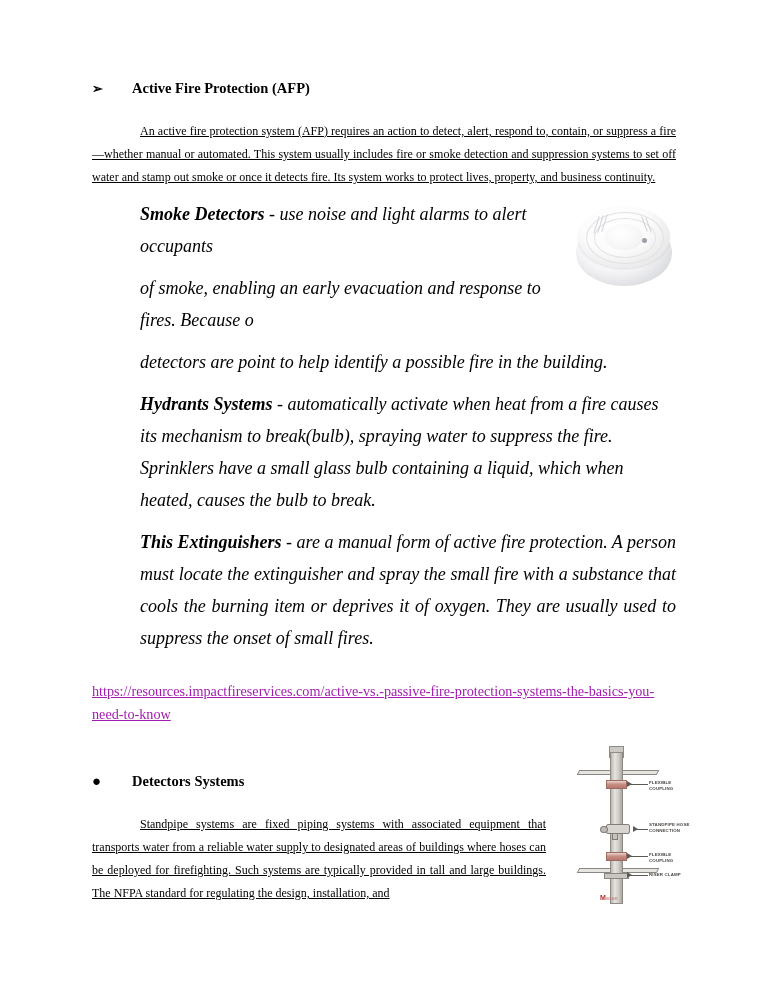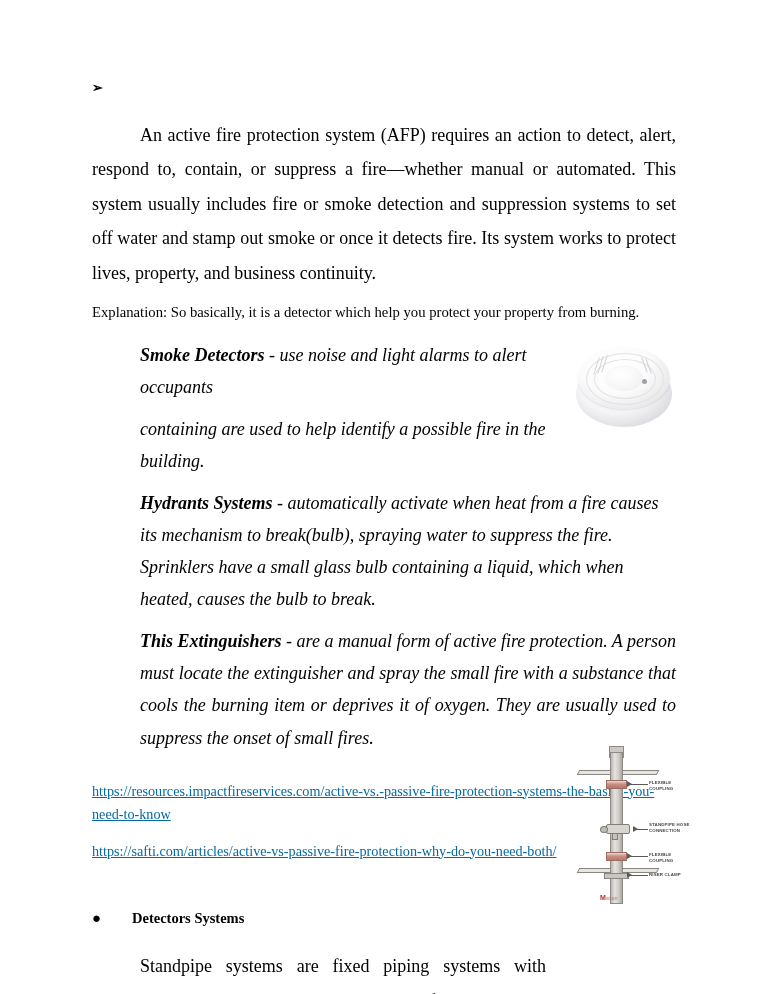--- a/index.html
+++ b/index.html
@@ -44,24 +44,25 @@
   .bullet-heading .marker.round {
     font-size: 15px;
   }
   .bullet-heading .htext {
     font-weight: bold;
   }
 
   
   p.body {
     margin: 16px 0 9px 0;
-    font-size: 18px;
+    font-size: 12px;
     line-height: 1.92;
     text-align: justify;
     text-justify: inter-word;
+    text-decoration: underline;
   }
   p.body.indent-first {
     text-indent: 48px;
   }
   p.plain {
     margin: 0 0 12px 0;
     font-size: 14.7px;
     line-height: 1.9;
     text-align: left;
   }
@@ -91,21 +92,21 @@
   .examples b {
     font-weight: bold;
   }
 
   
   .links {
     margin-top: 16px;
   }
   .links a {
     display: block;
-    color: #0369a1;
+    color: #a21caf;
     text-decoration: underline;
     font-size: 14.2px;
     line-height: 1.62;
     word-break: break-word;
     margin-bottom: 14px;
   }
   .links a:last-child { margin-bottom: 0; }
 
   
   .detector-wrap {
@@ -290,25 +291,25 @@
 </style>
 </head>
 <body>
 
 <div class="page">
 
   <div class="content">
 
     <div class="bullet-heading">
       <span class="marker">➢</span>
+      <span class="htext">Active Fire Protection (AFP)</span>
     </div>
 
     <p class="body indent-first">An active fire protection system (AFP) requires an action to detect, alert, respond to, contain, or suppress a fire—whether manual or automated. This system usually includes fire or smoke detection and suppression systems to set off water and stamp out smoke or once it detects fire. Its system works to protect lives, property, and business continuity.</p>
 
-    <p class="plain">Explanation: So basically, it is a detector which help you protect your property from burning.</p>
 
 
     <div class="examples clearfix">
 
       <div class="detector-wrap">
         <div class="detector">
           <div class="base"></div>
           <div class="top"></div>
           <div class="ring r1"></div>
           <div class="ring r2"></div>
@@ -316,32 +317,32 @@
           <div class="vent" style="left:24px;top:18px;height:18px;transform:rotate(18deg);"></div>
           <div class="vent" style="left:28px;top:17px;height:18px;transform:rotate(18deg);"></div>
           <div class="vent" style="left:32px;top:16px;height:18px;transform:rotate(18deg);"></div>
           <div class="vent" style="left:72px;top:18px;height:16px;transform:rotate(-20deg);"></div>
           <div class="vent" style="left:76px;top:19px;height:16px;transform:rotate(-20deg);"></div>
           <div class="led"></div>
         </div>
       </div>
 
       <p class="nojust"><b>Smoke Detectors</b><span> - use noise and light alarms to alert occupants</span></p>
-      <p class="nojust">containing are used to help identify a possible fire in the building.</p>
+      <p class="nojust">of smoke, enabling an early evacuation and response to fires. Because o</p>
+      <p class="nojust">detectors are point to help identify a possible fire in the building.</p>
 
       <p class="nojust"><b>Hydrants Systems</b><span> - automatically activate when heat from a fire causes its mechanism to break(bulb), spraying water to suppress the fire. Sprinklers have a small glass bulb containing a liquid, which when heated, causes the bulb to break.</span></p>
 
       <p><b>This Extinguishers</b><span> - are a manual form of active fire protection. A person must locate the extinguisher and spray the small fire with a substance that cools the burning item or deprives it of oxygen. They are usually used to suppress the onset of small fires.</span></p>
 
 
     </div>
 
     <div class="links">
       <a href="#">https://resources.impactfireservices.com/active-vs.-passive-fire-protection-systems-the-basics-you-need-to-know</a>
-      <a href="#">https://safti.com/articles/active-vs-passive-fire-protection-why-do-you-need-both/</a>
     </div>
 
     <div class="bullet-heading" style="margin-top:44px;">
       <span class="marker round">●</span>
       <span class="htext">Detectors Systems</span>
     </div>
 
     <div class="clearfix">
       <div class="standpipe-float"></div>
       <p class="body indent-first">Standpipe systems are fixed piping systems with associated equipment that transports water from a reliable water supply to designated areas of buildings where hoses can be deployed for firefighting. Such systems are typically provided in tall and large buildings. The NFPA standard for regulating the design, installation, and</p>

